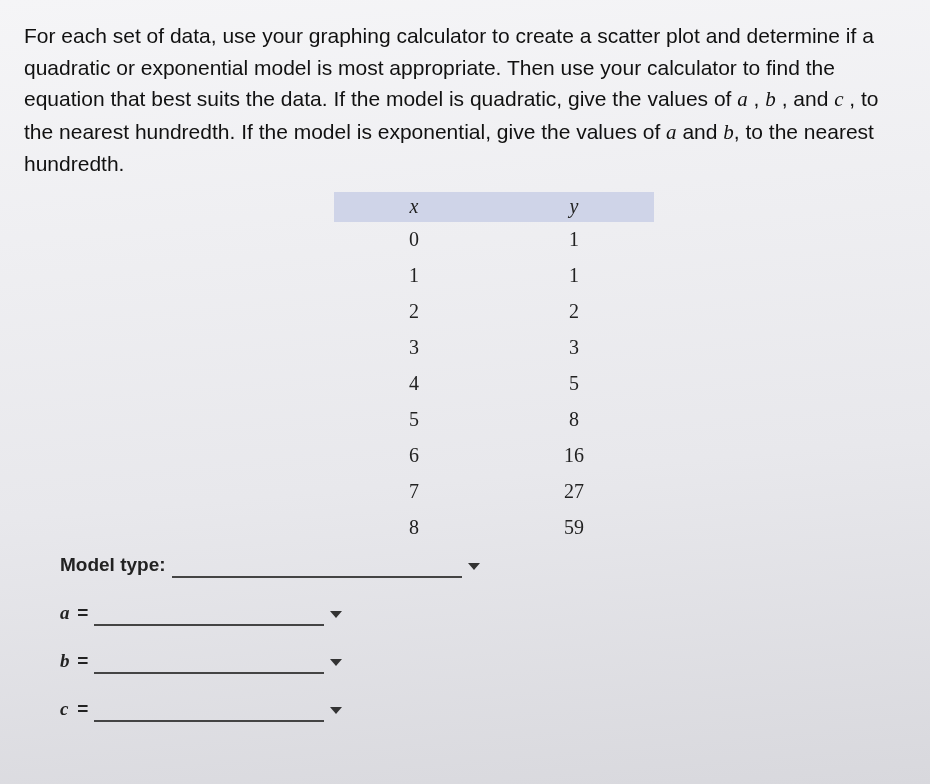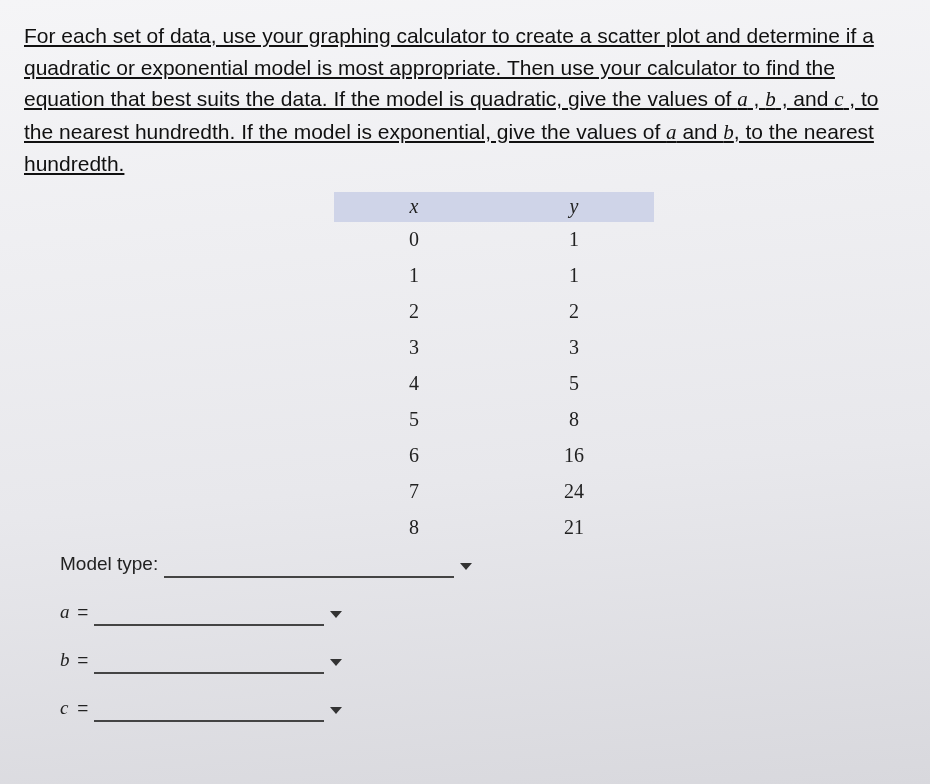--- a/index.html
+++ b/index.html
@@ -10,21 +10,20 @@
     height: 784px;
     font-family: Arial, Helvetica, sans-serif;
     background: linear-gradient(175deg, #f5f5f7 0%, #e8e8ec 60%, #d8d8dd 100%);
     color: #151515;
   }
   .instructions {
     font-size: 21px;
     line-height: 1.5;
     color: #111;
     margin-bottom: 12px;
-    text-decoration: underline;
   }
   .instructions .var {
     font-family: 'Times New Roman', Times, serif;
     font-style: italic;
   }
   .data-table-wrap {
     margin-left: 310px;
     margin-top: 8px;
   }
   table.data {
@@ -48,22 +47,23 @@
     text-align: center;
     width: 160px;
     height: 36px;
   }
   .answer-area {
     margin-top: 6px;
     margin-left: 36px;
   }
   .answer-row {
     display: flex;
-    align-items: center;
+    align-items: flex-end;
     margin-bottom: 22px;
+    font-weight: bold;
   }
   .answer-row .lbl {
     font-size: 19px;
     color: #222;
     margin-right: 6px;
     padding-bottom: 2px;
   }
   .answer-row .var {
     font-family: 'Times New Roman', Times, serif;
     font-style: italic;
@@ -130,25 +130,25 @@
       <tr>
           <td>5</td>
           <td>8</td>
         </tr>
       <tr>
           <td>6</td>
           <td>16</td>
         </tr>
       <tr>
           <td>7</td>
-          <td>24</td>
+          <td>27</td>
         </tr>
       <tr>
           <td>8</td>
-          <td>21</td>
+          <td>59</td>
         </tr>
     </tbody>
   </table>
 </div>
 
 <div class="answer-area">
 
   <div class="answer-row">
     <span class="lbl">Model type:</span>
     <div class="select-wrap">

